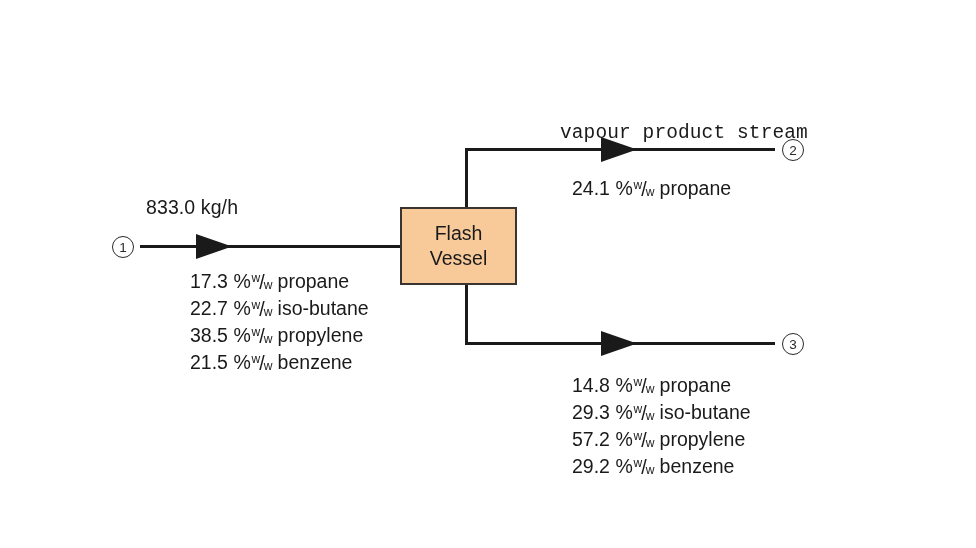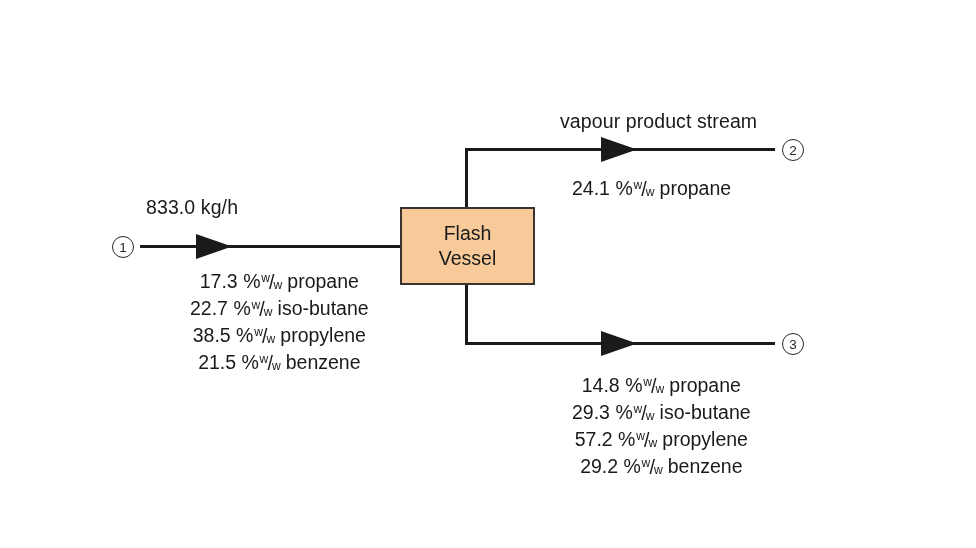--- a/index.html
+++ b/index.html
@@ -36,21 +36,20 @@
   }
   .comp-list {
     position: absolute;
     white-space: nowrap;
   }
   .comp-line {
     font-size: 19.5px;
     line-height: 27px;
     white-space: nowrap;
     color: #1a1a1a;
-    text-align: center;
   }
   .ww {
     display: inline-block;
     position: relative;
     width: 1.30em;
     height: 1em;
     vertical-align: baseline;
     margin: 0 0.04em;
   }
   .ww .sup {
@@ -128,21 +127,21 @@
     <line x1="140" y1="246.5" x2="402" y2="246.5" stroke="#1A1A1A" stroke-width="3"></line>
     <polygon points="196,234 232,246.5 196,259" fill="#1A1A1A"></polygon>
 
     <polyline points="466.5,212 466.5,149.5 775,149.5" fill="none" stroke="#1A1A1A" stroke-width="3"></polyline>
     <polygon points="601,137 637,149.5 601,162" fill="#1A1A1A"></polygon>
 
     <polyline points="466.5,282 466.5,343.5 775,343.5" fill="none" stroke="#1A1A1A" stroke-width="3"></polyline>
     <polygon points="601,331 637,343.5 601,356" fill="#1A1A1A"></polygon>
   </svg>
 
-  <div class="vessel" style="left:400px; top:207px; width:135px; height:78px;">
+  <div class="vessel" style="left:400px; top:207px; width:117px; height:78px;">
     <span>Flash</span>
     <span>Vessel</span>
   </div>
 
   <div class="stream-circle" style="left:112px; top:236px;">
     <span>1</span>
   </div>
   <div class="stream-circle" style="left:782px; top:139px;">
     <span>2</span>
   </div>
@@ -164,21 +163,21 @@
     <div class="comp-line">
       <span>38.5</span>
       <span>%</span><span class="ww"><span class="sup">w</span><span class="sl">/</span><span class="sub">w</span></span><span>propylene</span>
     </div>
     <div class="comp-line">
       <span>21.5</span>
       <span>%</span><span class="ww"><span class="sup">w</span><span class="sl">/</span><span class="sub">w</span></span><span>benzene</span>
     </div>
   </div>
 
-  <div class="lbl" style="left:560px; top:112px;">vapour product stream</div>
+  <div class="lbl" style="left:560px; top:124px;font-family:Liberation Mono, monospace;">vapour product stream</div>
 
   <div class="comp-list" style="left:572px; top:175px;">
     <div class="comp-line">
       <span>24.1</span>
       <span>%</span><span class="ww"><span class="sup">w</span><span class="sl">/</span><span class="sub">w</span></span><span>propane</span>
     </div>
   </div>
 
 
   <div class="comp-list" style="left:572px; top:372px;">

